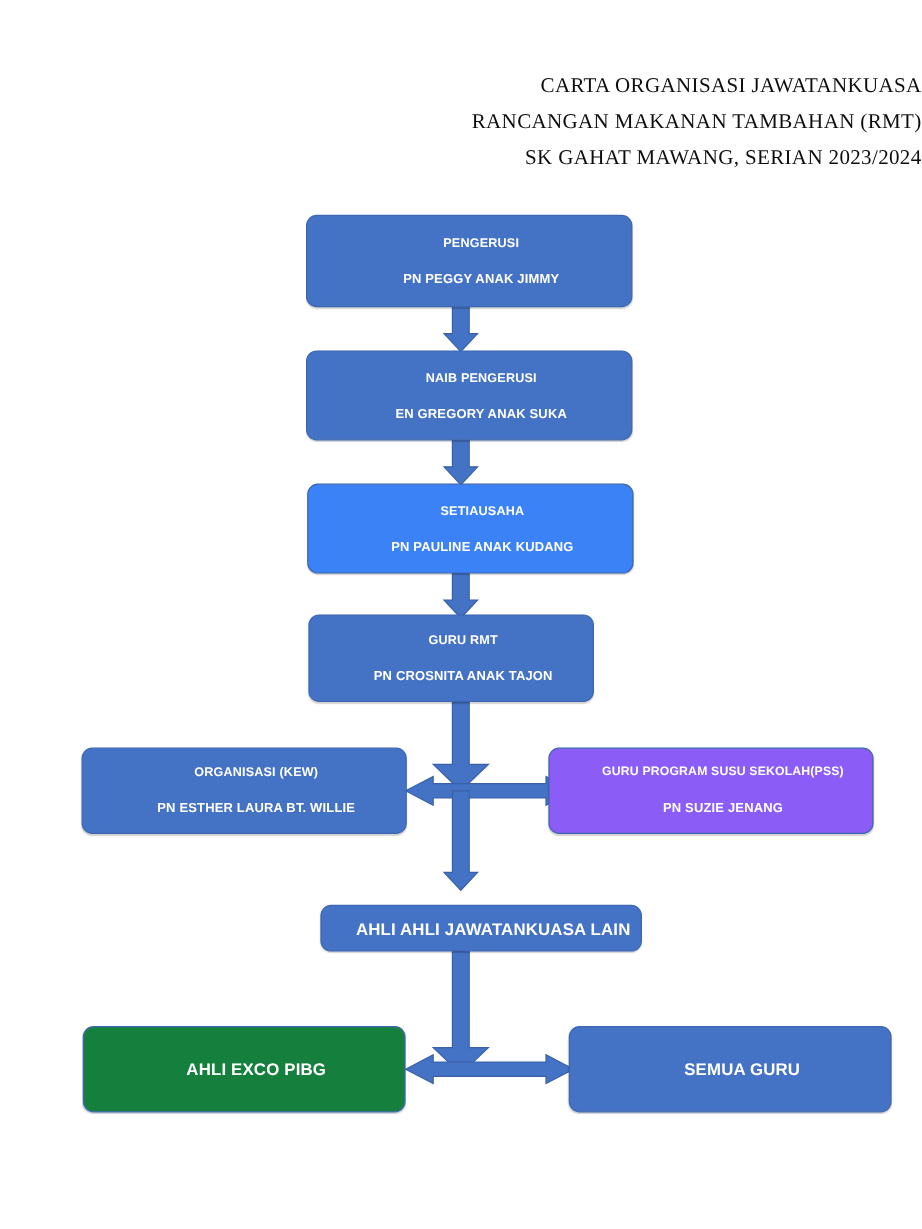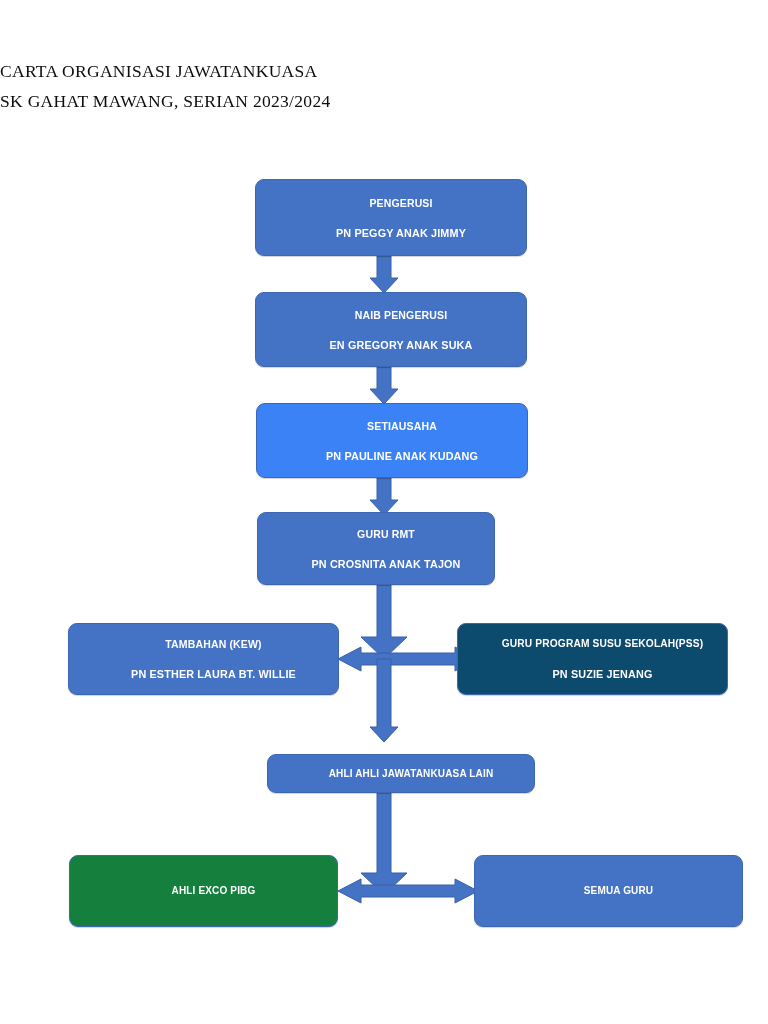--- a/index.html
+++ b/index.html
@@ -23,21 +23,21 @@
     width: 768px;
     height: 1024px;
   }
 
   
   .title-block {
     position: absolute;
     left: 0;
     top: 56px;
     width: 768px;
-    text-align: left;
+    text-align: right;
   }
   .title-line {
     font-family: "Liberation Serif", serif;
     font-size: 17.5px;
     line-height: 30px;
     letter-spacing: 0.3px;
     color: #0d0d0d;
     white-space: nowrap;
   }
 
@@ -63,21 +63,21 @@
     letter-spacing: 0.15px;
     line-height: 14px;
   }
   .node .line-2 {
     font-size: 10.8px;
     letter-spacing: 0.15px;
     line-height: 14px;
     margin-top: 16px;
   }
   .node.single .line-1 {
-    font-size: 10px;
+    font-size: 14px;
     margin: 0;
   }
   .node.wide-label .line-1 {
     font-size: 10.2px;
   }
 
   
   #arrow-layer {
     position: absolute;
     left: 0;
@@ -93,20 +93,21 @@
     stroke-linejoin: miter;
   }
 </style>
 </head>
 <body style="background: rgb(255, 255, 255);">
 
 <div id="chart-root">
 
   <div class="title-block">
     <div class="title-line" style="color: rgb(13, 13, 13);">CARTA ORGANISASI JAWATANKUASA</div>
+    <div class="title-line" style="color: rgb(13, 13, 13);">RANCANGAN MAKANAN TAMBAHAN (RMT)</div>
     <div class="title-line" style="color: rgb(13, 13, 13);">SK GAHAT MAWANG, SERIAN 2023/2024</div>
   </div>
 
   <svg id="arrow-layer" viewBox="0 0 768 1024" width="768" height="1024" xmlns="http://www.w3.org/2000/svg">
 
     <polygon class="arrow-shape" points="384,256 391,256 391,278 398,278 384,293 370,278 377,278 377,256" style="fill: rgb(68, 114, 196); stroke: rgb(58, 97, 168);"></polygon>
 
     <polygon class="arrow-shape" points="384,367 391,367 391,389 398,389 384,404 370,389 377,389 377,367" style="fill: rgb(68, 114, 196); stroke: rgb(58, 97, 168);"></polygon>
 
     <polygon class="arrow-shape" points="384,478 391,478 391,500 398,500 384,515 370,500 377,500 377,478" style="fill: rgb(68, 114, 196); stroke: rgb(58, 97, 168);"></polygon>
@@ -136,25 +137,25 @@
     <span class="line-1">SETIAUSAHA</span>
     <span class="line-2">PN PAULINE ANAK KUDANG</span>
   </div>
 
   <div class="node" style="left: 257px; top: 512px; width: 238px; height: 73px; background: rgb(68, 114, 196); border-color: rgb(61, 103, 178); color: rgb(255, 255, 255);">
     <span class="line-1">GURU RMT</span>
     <span class="line-2">PN CROSNITA ANAK TAJON</span>
   </div>
 
   <div class="node" style="left: 68px; top: 623px; width: 271px; height: 72px; background: rgb(68, 114, 196); border-color: rgb(61, 103, 178); color: rgb(255, 255, 255);">
-    <span class="line-1">TAMBAHAN (KEW)</span>
+    <span class="line-1">ORGANISASI (KEW)</span>
     <span class="line-2">PN ESTHER LAURA BT. WILLIE</span>
   </div>
 
-  <div class="node wide-label" style="left: 457px; top: 623px; width: 271px; height: 72px; background: #0c4a6e; border-color: rgb(61, 103, 178); color: rgb(255, 255, 255);">
+  <div class="node wide-label" style="left: 457px; top: 623px; width: 271px; height: 72px; background: #8b5cf6; border-color: rgb(61, 103, 178); color: rgb(255, 255, 255);">
     <span class="line-1">GURU PROGRAM SUSU SEKOLAH(PSS)</span>
     <span class="line-2">PN SUZIE JENANG</span>
   </div>
 
   <div class="node single" style="left: 267px; top: 754px; width: 268px; height: 39px; background: rgb(68, 114, 196); border-color: rgb(61, 103, 178); color: rgb(255, 255, 255);">
     <span class="line-1">AHLI AHLI JAWATANKUASA LAIN</span>
   </div>
 
   <div class="node single" style="left: 69px; top: 855px; width: 269px; height: 72px; background: #15803d; border-color: rgb(61, 103, 178); color: rgb(255, 255, 255);">
     <span class="line-1">AHLI EXCO PIBG</span>

